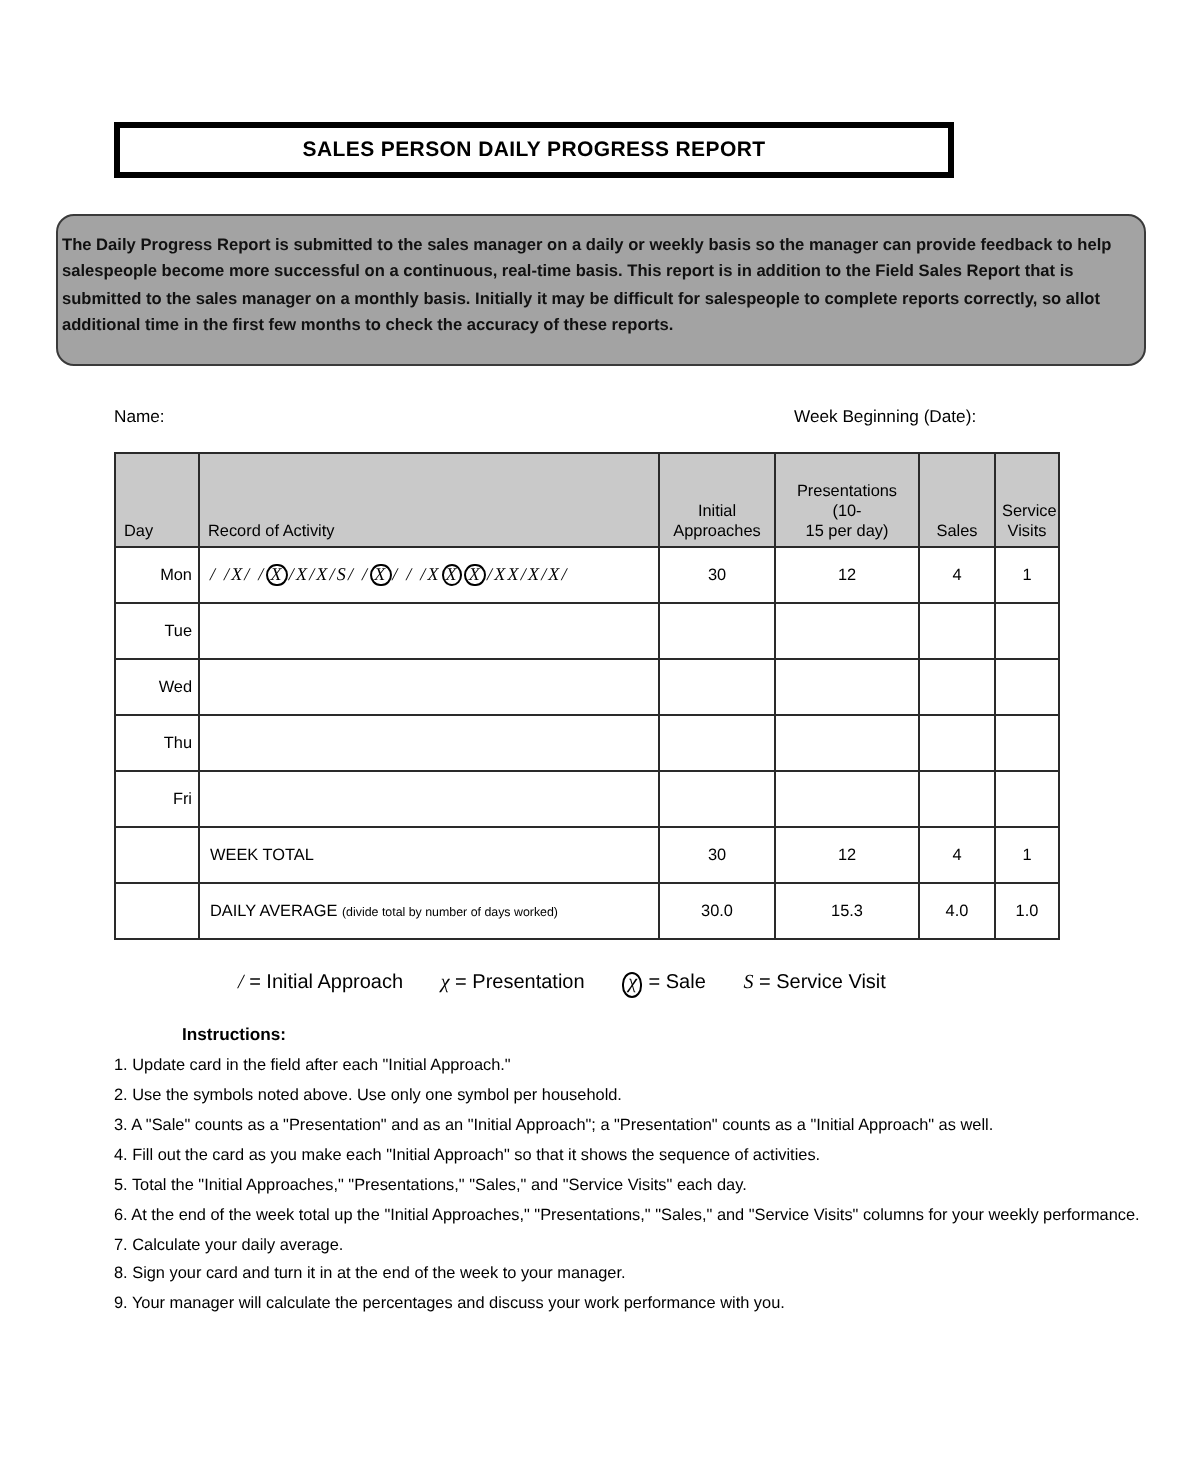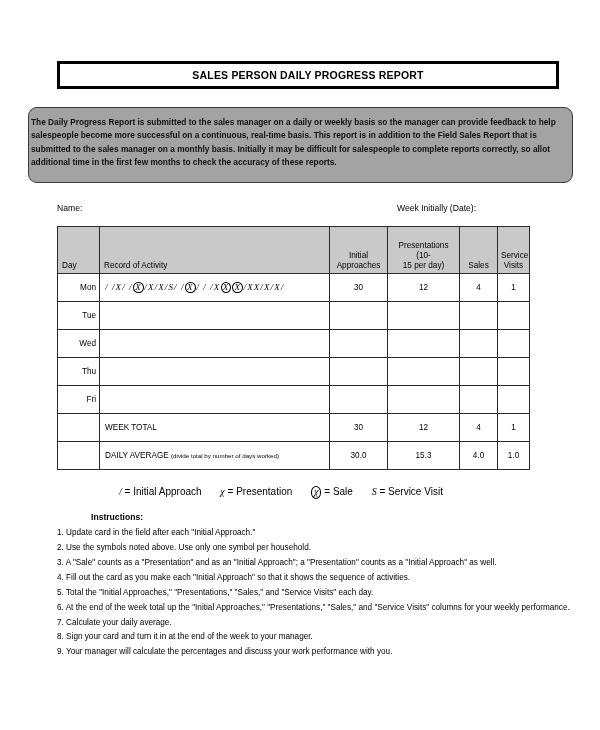--- a/index.html
+++ b/index.html
@@ -21,21 +21,21 @@
     width: 600px;
     height: 730px;
     background: #ffffff;
   }
 
   
   .title-banner {
     position: absolute;
     left: 57px;
     top: 61px;
-    width: 502px;
+    width: 420px;
     height: 28px;
     border: 3px solid #000000;
     box-sizing: border-box;
     background: #ffffff;
     display: flex;
     align-items: center;
     justify-content: center;
   }
   .title-banner .title-text {
     font-size: 10.5px;
@@ -224,21 +224,21 @@
   <div class="title-banner">
     <div class="title-text">SALES PERSON DAILY PROGRESS REPORT</div>
   </div>
 
   <div class="intro-box">
     <p>The Daily Progress Report is submitted to the sales manager on a daily or weekly basis so the manager can provide feedback to help salespeople become more successful on a continuous, real-time basis. This report is in addition to the Field Sales Report that is submitted to the sales manager on a monthly basis. Initially it may be difficult for salespeople to complete reports correctly, so allot additional time in the first few months to check the accuracy of these reports.</p>
   </div>
 
   <div class="meta-row">
     <span class="meta-name">Name:</span>
-    <span class="meta-week">Week Initially (Date):</span>
+    <span class="meta-week">Week Beginning (Date):</span>
   </div>
 
   <table class="report-table">
     <colgroup>
       <col class="c-day">
       <col class="c-record">
       <col class="c-initial">
       <col class="c-present">
       <col class="c-sales">
       <col class="c-service">

